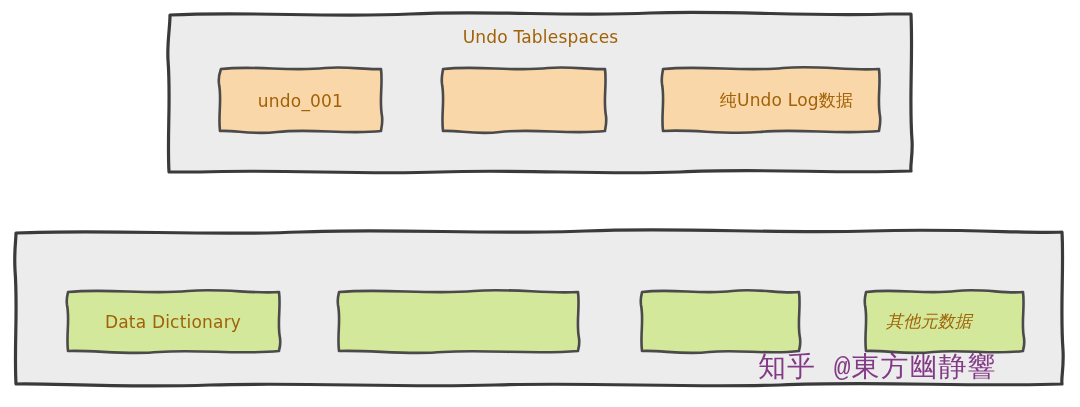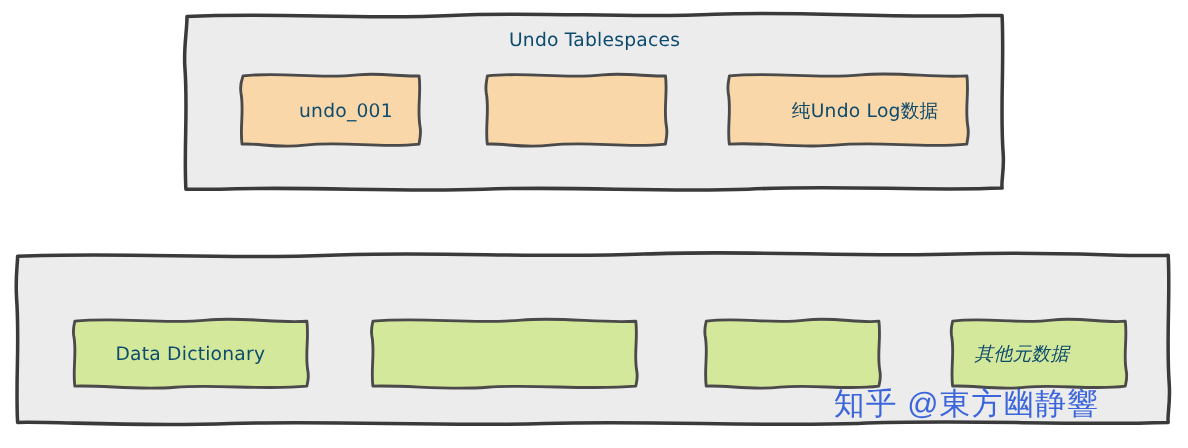--- a/index.html
+++ b/index.html
@@ -26,41 +26,41 @@
     width: 1080px;
     height: 407px;
     overflow: visible;
   }
   .lbl {
     position: absolute;
     display: flex;
     align-items: center;
     justify-content: center;
     text-align: center;
-    color: #0c4a6e;
+    color: #a16207;
     white-space: nowrap;
     pointer-events: none;
   }
   .container-title {
     font-size: 17px;
     letter-spacing: 0.2px;
   }
   .box-label {
     font-size: 17px;
     letter-spacing: 0.2px;
   }
   .watermark {
     position: absolute;
     left: 758px;
     top: 348px;
     font-size: 28px;
-    color: #1d4ed8;
+    color: #701a75;
     opacity: 0.85;
     letter-spacing: 1px;
-    font-family: Liberation Sans, sans-serif;
+    font-family: Liberation Mono, monospace;
     white-space: nowrap;
   }
 </style>
 </head>
 <body>
 
 <div id="stage">
 
   <svg class="sketch" viewBox="0 0 1080 407">
 
@@ -158,21 +158,21 @@
          C 1025,308 1021,323 1024,338
          C 1025,346 1023,349 1023,351
          C 993,355 963,349 933,352
          C 907,355 885,350 866,351
          C 864,335 868,320 865,305
          C 864,297 866,294 866,292 Z"></path>
   </svg>
 
   <div class="lbl container-title" style="left:169px; top:22px; width:743px; height:30px;">Undo Tablespaces</div>
 
-  <div class="lbl box-label" style="left:233px; top:69px; width:163px; height:64px;border-radius:13px;">undo_001</div>
+  <div class="lbl box-label" style="left:219px; top:69px; width:163px; height:64px;border-radius:13px;">undo_001</div>
 
 
   <div class="lbl box-label" style="left:661px; top:69px; width:219px; height:62px;margin-left:16px;">纯Undo Log数据</div>
 
 
   <div class="lbl box-label" style="left:66px; top:291px; width:214px; height:61px;">Data Dictionary</div>
 
 
 
   <div class="lbl box-label" style="left:864px; top:291px; width:130px; height:61px;font-style:italic;">其他元数据</div>

